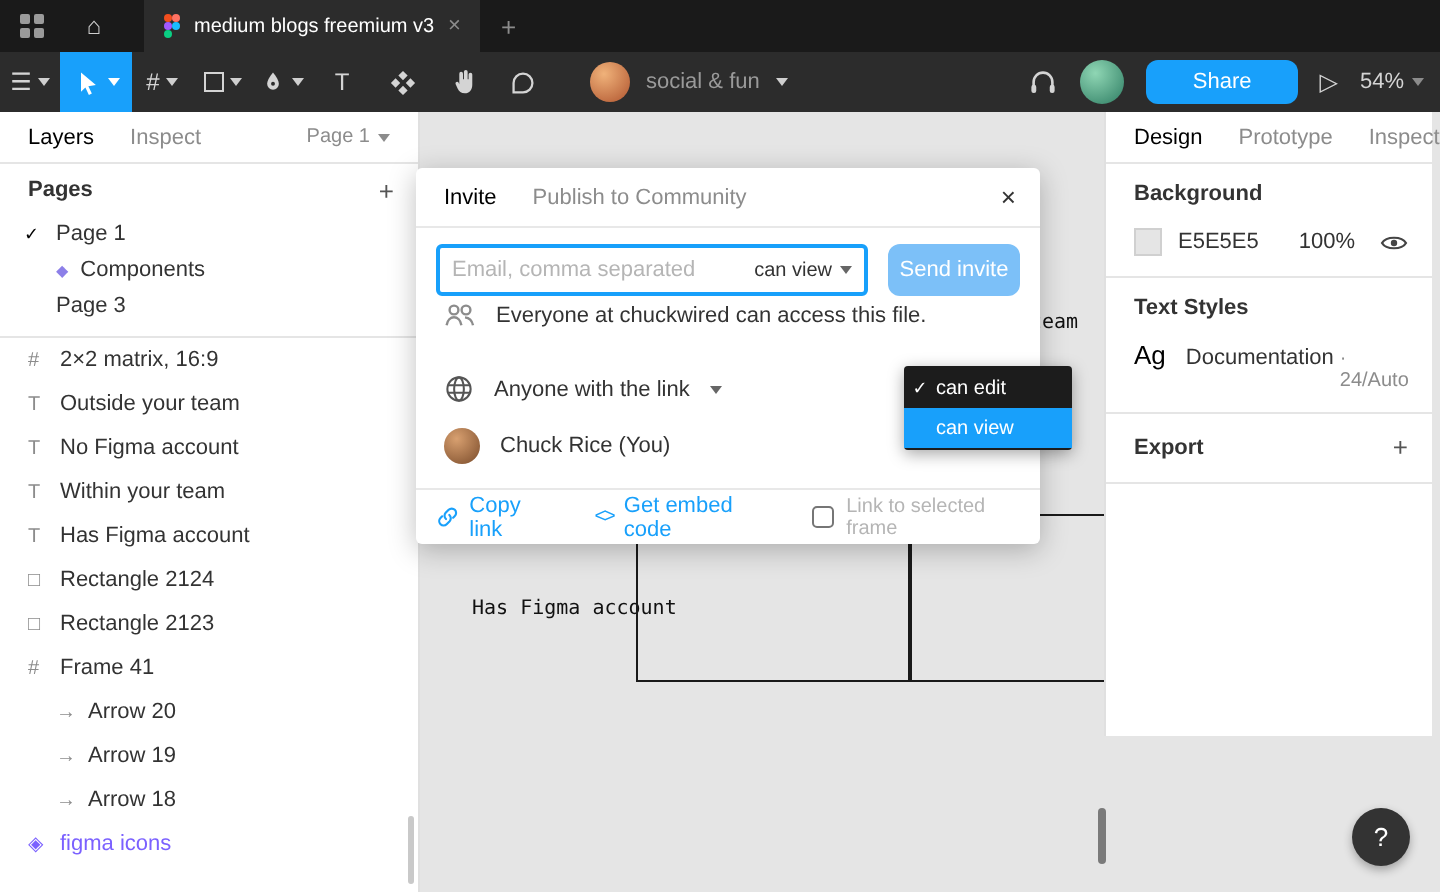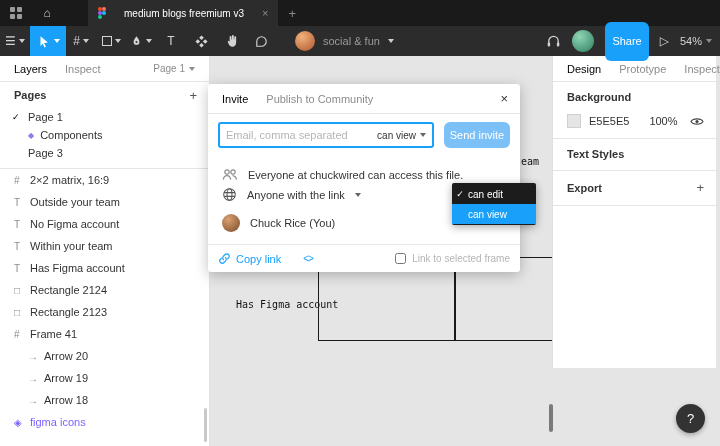--- a/index.html
+++ b/index.html
@@ -4,40 +4,40 @@
 <style>
   * { margin:0; padding:0; box-sizing:border-box; }
   html,body { width:720px; height:446px; overflow:hidden; }
   body { font-family:"Liberation Sans", sans-serif; position:relative; background:#e5e5e5; font-size:11px; color:#333; }
 
   
   .tabbar { position:absolute; left:0; top:0; width:720px; height:26px; background:#1a1a1a; display:flex; align-items:center; z-index:5; }
   .grid-icon { width:12px; height:12px; margin-left:10px; display:grid; grid-template-columns:5px 5px; grid-gap:2px; cursor:pointer; }
   .grid-icon span { width:5px; height:5px; background:#9a9a9a; border-radius:1px; }
   .home-btn { width:26px; height:18px; margin-left:12px; border-radius:3px; color:#cfcfcf; font-size:12px; display:flex; align-items:center; justify-content:center; cursor:pointer; }
-  .file-tab { height:26px; margin-left:28px; background:#2c2c2c; display:flex; align-items:center; padding:0 10px; gap:18px; color:#fff; font-size:10px; cursor:pointer; }
+  .file-tab { height:26px; margin-left:12px; background:#2c2c2c; display:flex; align-items:center; padding:0 10px; gap:7px; color:#fff; font-size:10px; cursor:pointer; }
   .tab-close { color:#8c8c8c; font-size:11px; cursor:pointer; }
   .new-tab { color:#8c8c8c; font-size:13px; margin-left:10px; cursor:pointer; }
 
   
   .toolbar { position:absolute; left:0; top:26px; width:720px; height:30px; background:#2c2c2c; display:flex; align-items:center; z-index:5; }
   .tool { height:30px; min-width:30px; display:flex; align-items:center; justify-content:center; color:#d4d4d4; gap:3px; cursor:pointer; padding:0 3px; }
   .tool.active { background:#18a0fb; width:36px; }
   .chev { width:0; height:0; border-left:3px solid transparent; border-right:3px solid transparent; border-top:4px solid #cfcfcf; display:inline-block; }
   .tool.active .chev { border-top-color:#fff; }
   .glyph { font-size:12px; line-height:1; }
   .shape-box { width:10px; height:10px; border:1.4px solid #d4d4d4; }
   .tb-center { position:absolute; left:295px; top:0; height:30px; display:flex; align-items:center; gap:8px; }
   .avatar { border-radius:50%; flex:none; }
   .av-team { width:20px; height:20px; background:radial-gradient(circle at 35% 30%, #f0b27a, #b0552f); }
   .team-name { color:#9a9a9a; }
   .file-title { color:#fff; }
   .tb-right { position:absolute; right:8px; top:0; height:30px; display:flex; align-items:center; gap:11px; }
   .av-user { width:22px; height:22px; background:radial-gradient(circle at 35% 30%, #8fd6b4, #2e7d63); cursor:pointer; }
-  .share-btn { background:#18a0fb; color:#fff; border:none; border-radius:6px; height:39px; padding:0 7px; font-size:11px; font-family:inherit; cursor:pointer; }
+  .share-btn { background:#18a0fb; color:#fff; border:none; border-radius:6px; height:22px; padding:0 23px; font-size:11px; font-family:inherit; cursor:pointer; }
   .present { color:#d4d4d4; font-size:12px; cursor:pointer; }
   .zoom { color:#d4d4d4; display:flex; align-items:center; gap:4px; font-size:11px; cursor:pointer; }
 
   
   .leftpanel { position:absolute; left:0; top:56px; width:210px; height:390px; background:#fff; border-right:1px solid #e0e0e0; z-index:4; }
   .rightpanel { position:absolute; left:552px; top:56px; width:164px; height:312px; background:#ffffff; border-left:1px solid #e0e0e0; z-index:4; }
   .panel-tabs { height:26px; border-bottom:1px solid #e5e5e5; display:flex; align-items:center; gap:18px; padding:0 14px; }
   .ptab { color:#8c8c8c; cursor:pointer; }
   .ptab.active { color:#000; }
   .page-select { margin-left:auto; color:#8c8c8c; font-size:10px; display:flex; align-items:center; gap:4px; cursor:pointer; }
@@ -302,21 +302,21 @@
     <div class="email-wrap">
       <input placeholder="Email, comma separated" style="">
       <span class="perm">
           <span>can view</span>
           <span class="chev"></span>
         </span>
     </div>
     <button class="send-btn">Send invite</button>
   </div>
 
-  <div class="m-row" style="top:84px;">
+  <div class="m-row" style="top:67px;">
     <span class="m-ico">
       <svg width="16" height="13" viewBox="0 0 16 13">
           <g fill="none" stroke="#8c8c8c" stroke-width="1.2">
             <circle cx="5" cy="4" r="2.2"></circle>
             <path d="M1.3 11.6c.4-2.6 2-4 3.7-4s3.3 1.4 3.7 4"></path>
             <circle cx="11" cy="4" r="2.2"></circle>
             <path d="M10.5 7.7c1.9.2 3.5 1.5 4 3.9"></path>
           </g>
         </svg>
     </span>
@@ -347,20 +347,21 @@
       <svg width="13" height="13" viewBox="0 0 14 14">
           <g fill="none" stroke="#18a0fb" stroke-width="1.3" stroke-linecap="round">
             <path d="M6 8.2a2.6 2.6 0 0 1-.2-3.7L7.6 2.7a2.6 2.6 0 0 1 3.7 3.7l-1 1"></path>
             <path d="M8 5.8a2.6 2.6 0 0 1 .2 3.7l-1.8 1.8a2.6 2.6 0 0 1-3.7-3.7l1-1"></path>
           </g>
         </svg>
       <span>Copy link</span>
     </span>
     <span class="foot-link">
       <span class="embed-g">&lt;&gt;</span>
+      <span>Get embed code</span>
     </span>
     <span class="foot-right">
       <input type="checkbox" style="">
       <span>Link to selected frame</span>
     </span>
   </div>
 </div>
 
 <div class="ddmenu">
   <div class="dd-item">
@@ -390,20 +391,25 @@
         <svg width="14" height="11" viewBox="0 0 14 11">
             <path d="M1 5.5C3 2 11 2 13 5.5 11 9 3 9 1 5.5z" fill="none" stroke="#444" stroke-width="1.1"></path>
             <circle cx="7" cy="5.5" r="1.6" fill="#444"></circle>
           </svg>
       </span>
     </div>
   </div>
 
   <div class="section">
     <div class="sec-title">Text Styles</div>
+    <div class="style-row">
+      <span class="style-ag">Ag</span>
+      <span class="style-name">Documentation</span>
+      <span class="style-detail">24/Auto</span>
+    </div>
   </div>
 
   <div class="section">
     <div class="export-head">
       <span class="sec-title">Export</span>
       <span class="plus-btn">+</span>
     </div>
   </div>
 </div>
 

